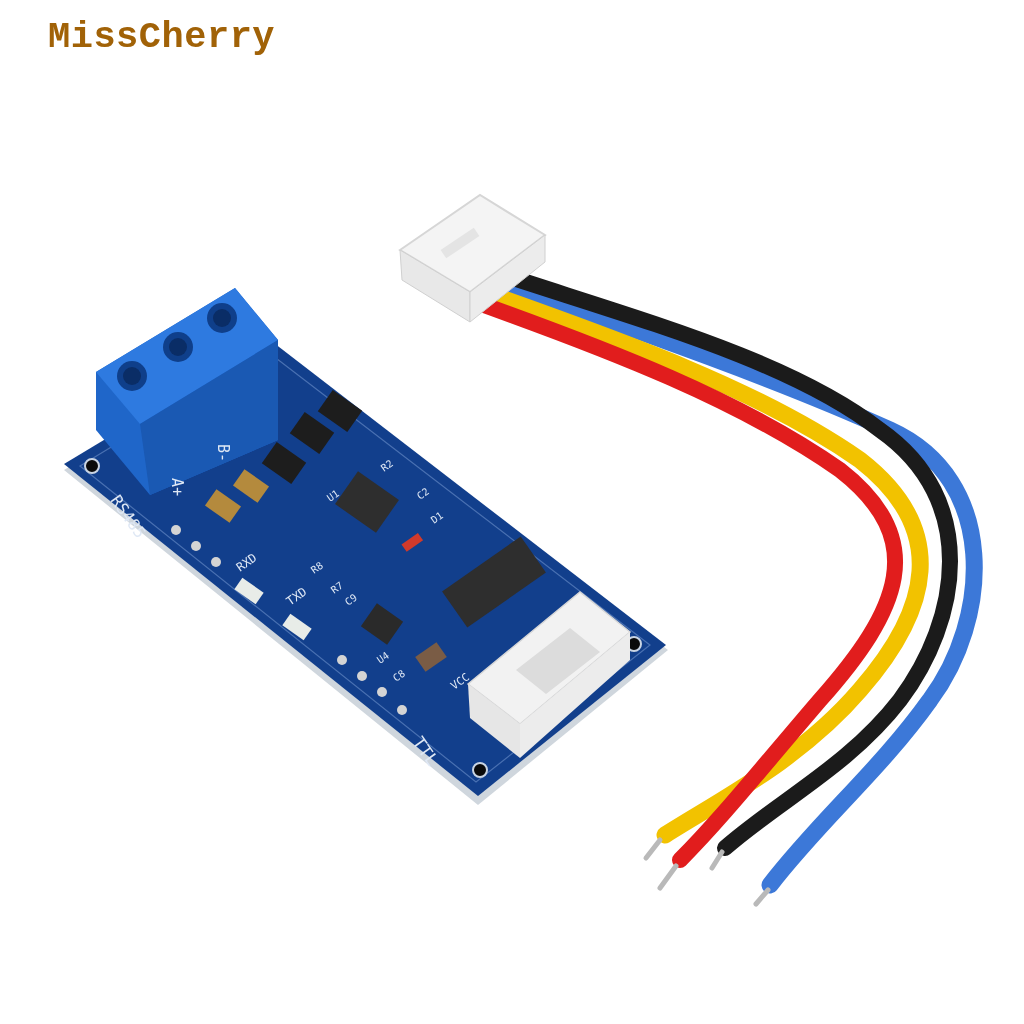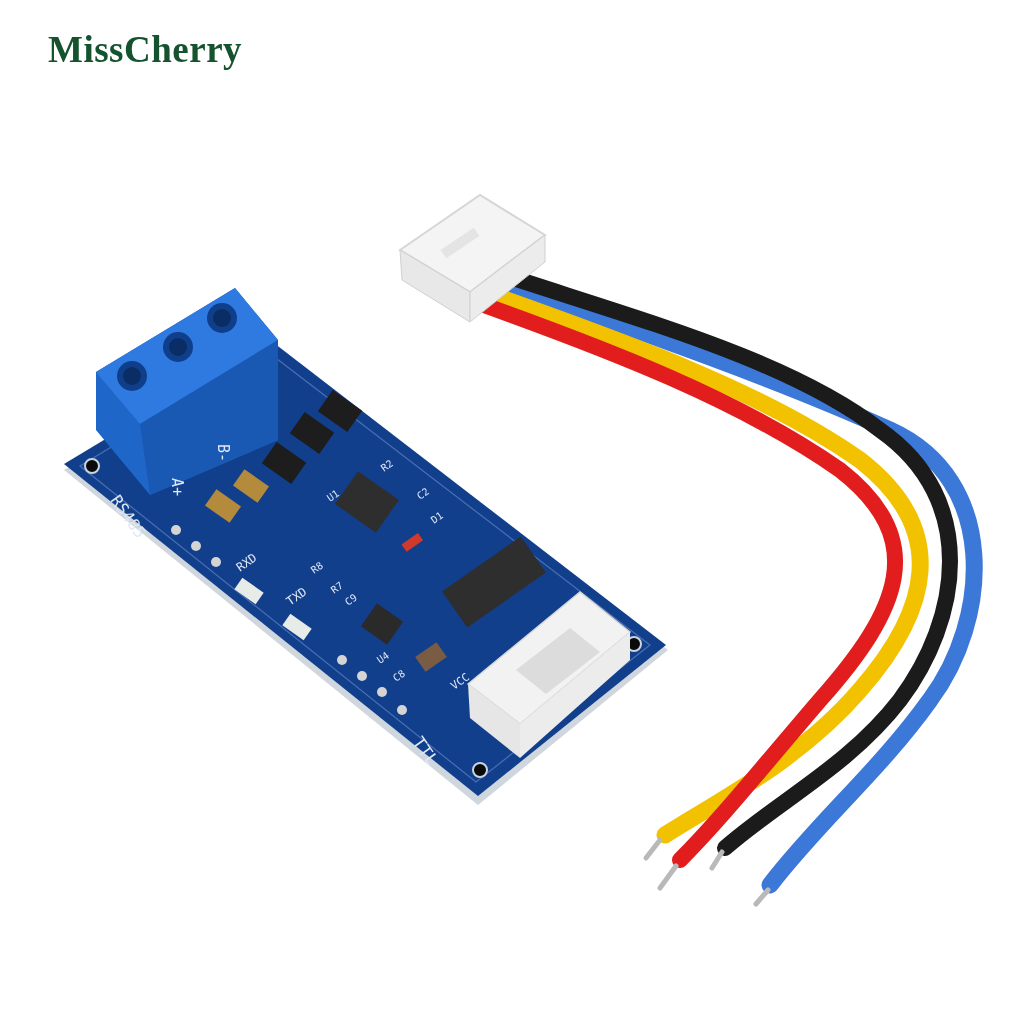--- a/index.html
+++ b/index.html
@@ -1,20 +1,20 @@
 <!DOCTYPE html>
 <html><head>
   <meta charset="utf-8">
   <style>
     html, body { margin: 0; padding: 0; background: #ffffff; }
     body { width: 1024px; height: 1024px; position: relative; overflow: hidden; }
     .watermark {
       position: absolute; left: 48px; top: 16px;
-      font-family: Liberation Serif, serif; font-weight: bold;
-      font-size: 37px; color: #14532d; letter-spacing: 0.5px; margin-top: 12px;
+      font-family: Liberation Mono, monospace; font-weight: bold;
+      font-size: 37px; color: #a16207; letter-spacing: 0.5px;
     }
     svg.scene { position: absolute; left: 0; top: 0; }
     .silk { font-family: "DejaVu Sans Mono", monospace; fill: #dfe8f5; }
   </style>
 </head>
 <body>
 
 <div class="watermark">MissCherry</div>
 
 <svg class="scene" width="1024" height="1024" viewBox="0 0 1024 1024">

